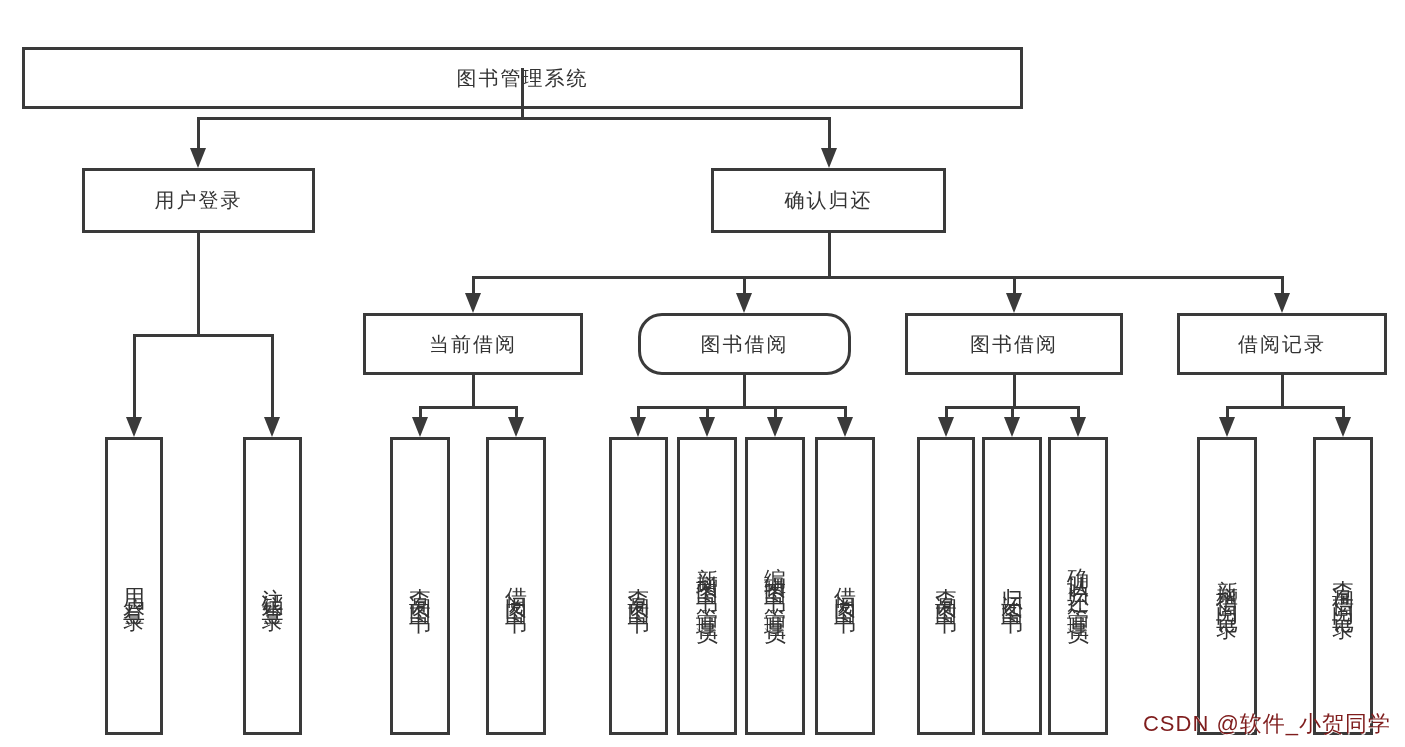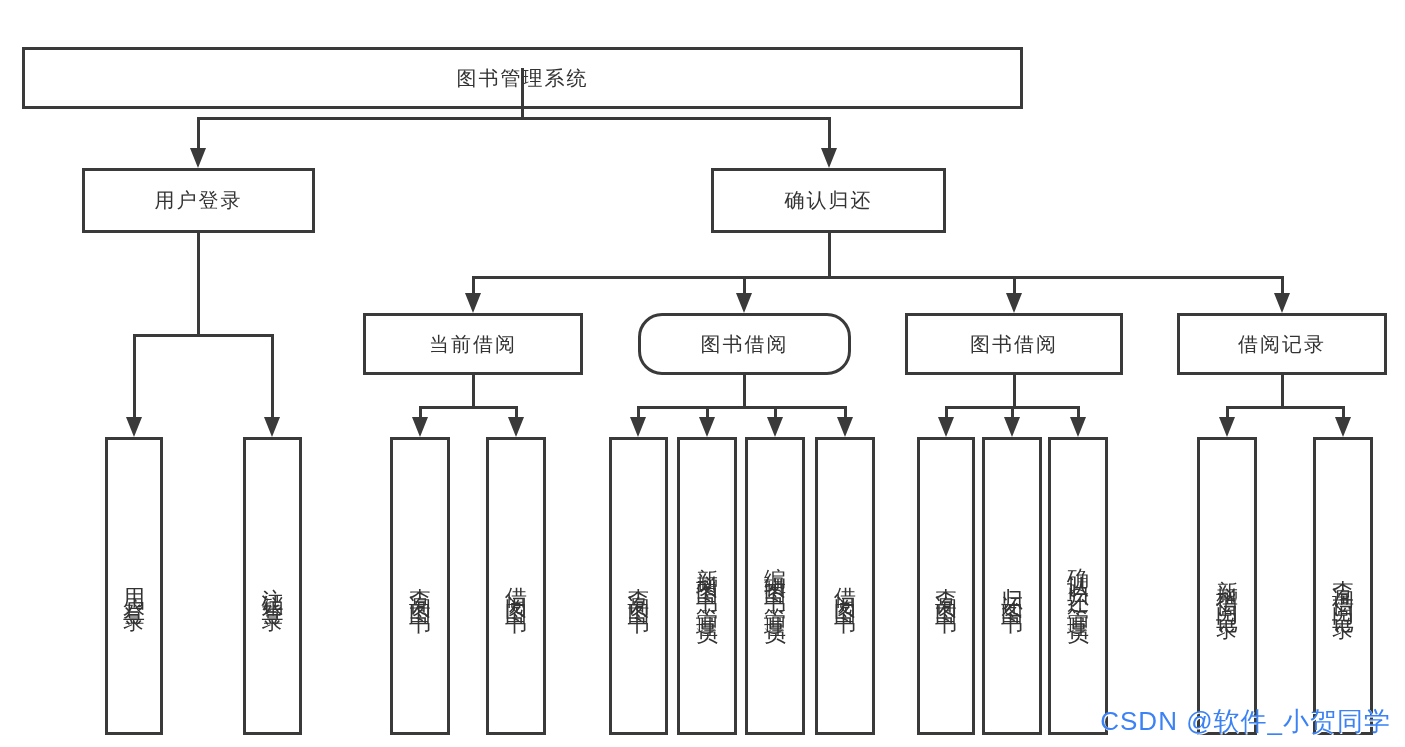--- a/index.html
+++ b/index.html
@@ -43,22 +43,22 @@
     width: 0;
     height: 0;
     border-left: 8px solid transparent;
     border-right: 8px solid transparent;
     border-top: 20px solid #3a3a3a;
   }
   .watermark {
     position: absolute;
     right: 14px;
     bottom: 8px;
-    font-size: 26px;
-    color: #3b82f6;
+    font-size: 22px;
+    color: #7f1d1d;
     letter-spacing: 1px;
     text-shadow: 1px 1px 0 #ffffff;
     z-index: 10;
     white-space: nowrap;
   }
 </style>
 </head>
 <body>
 
 <div class="canvas">

